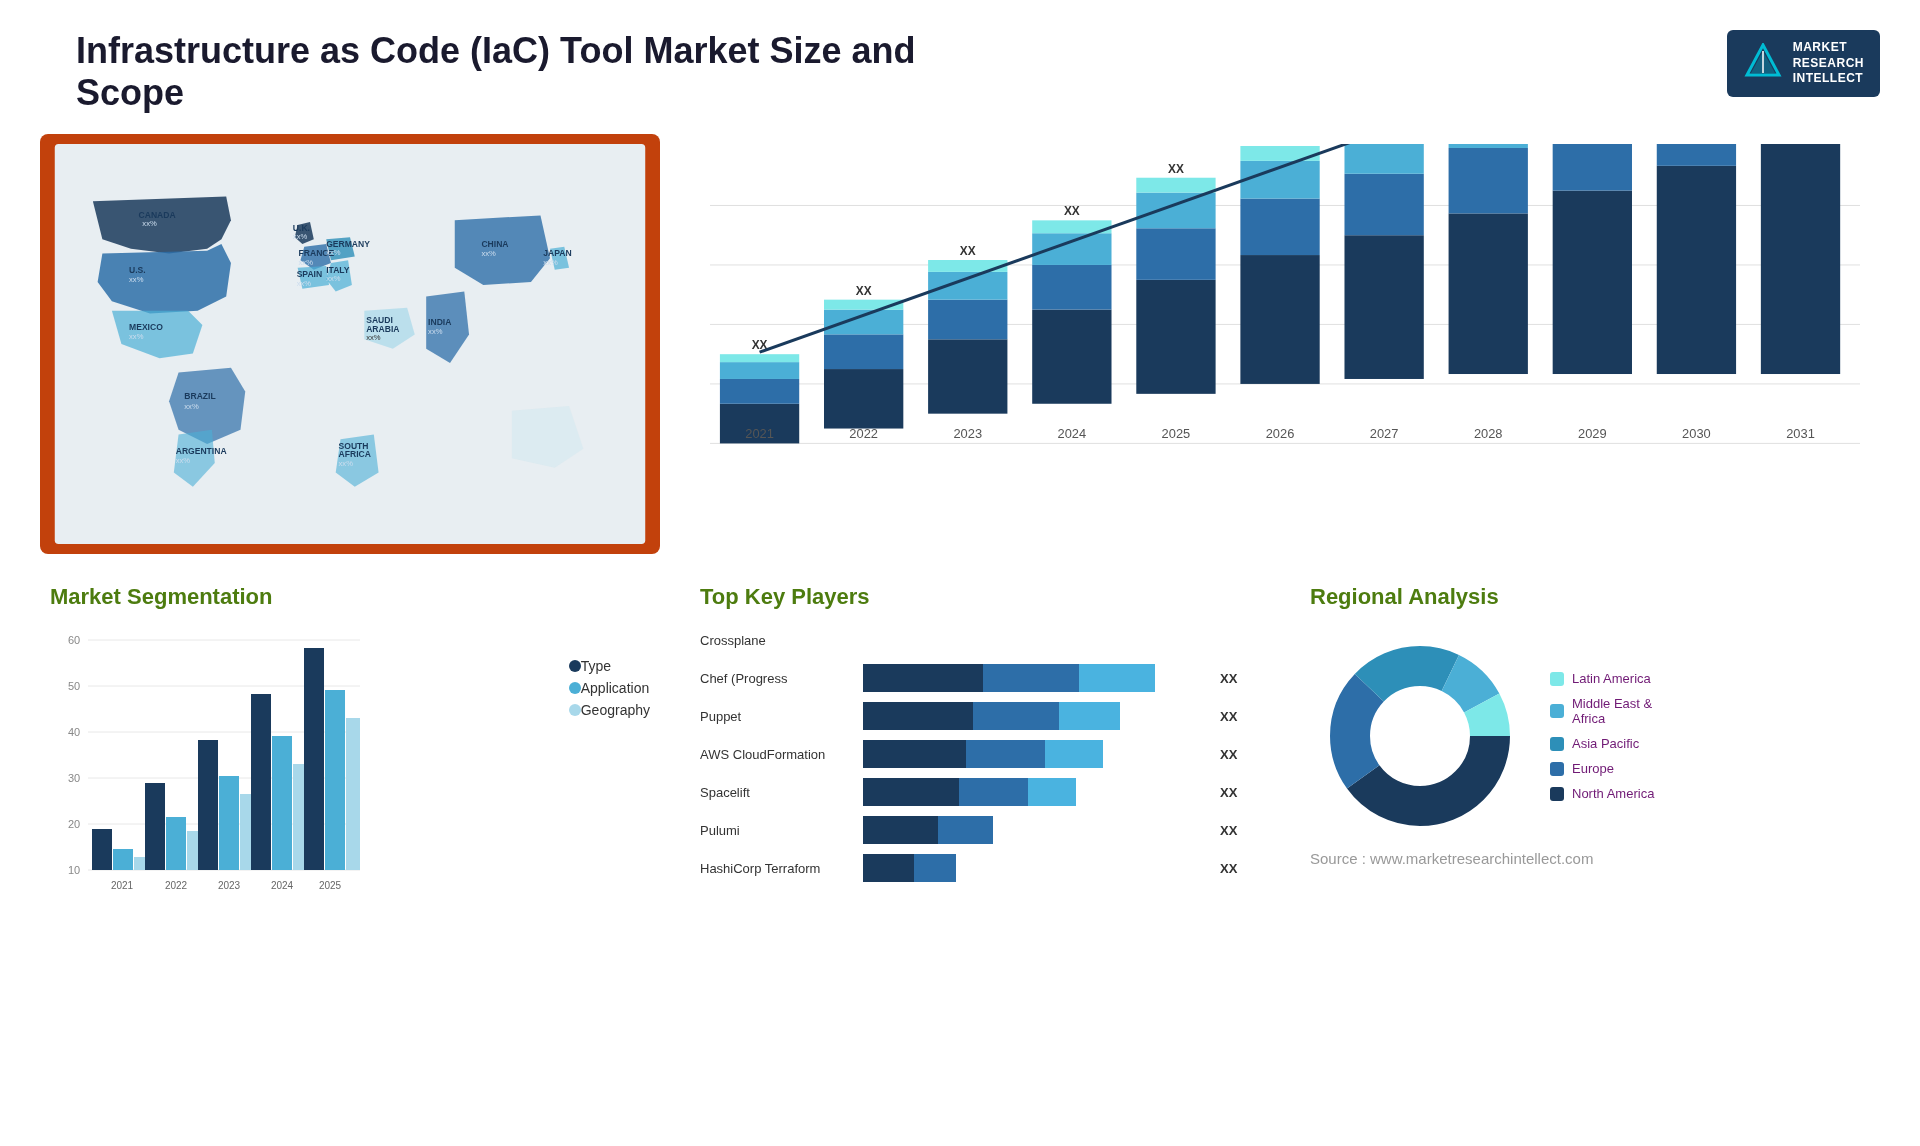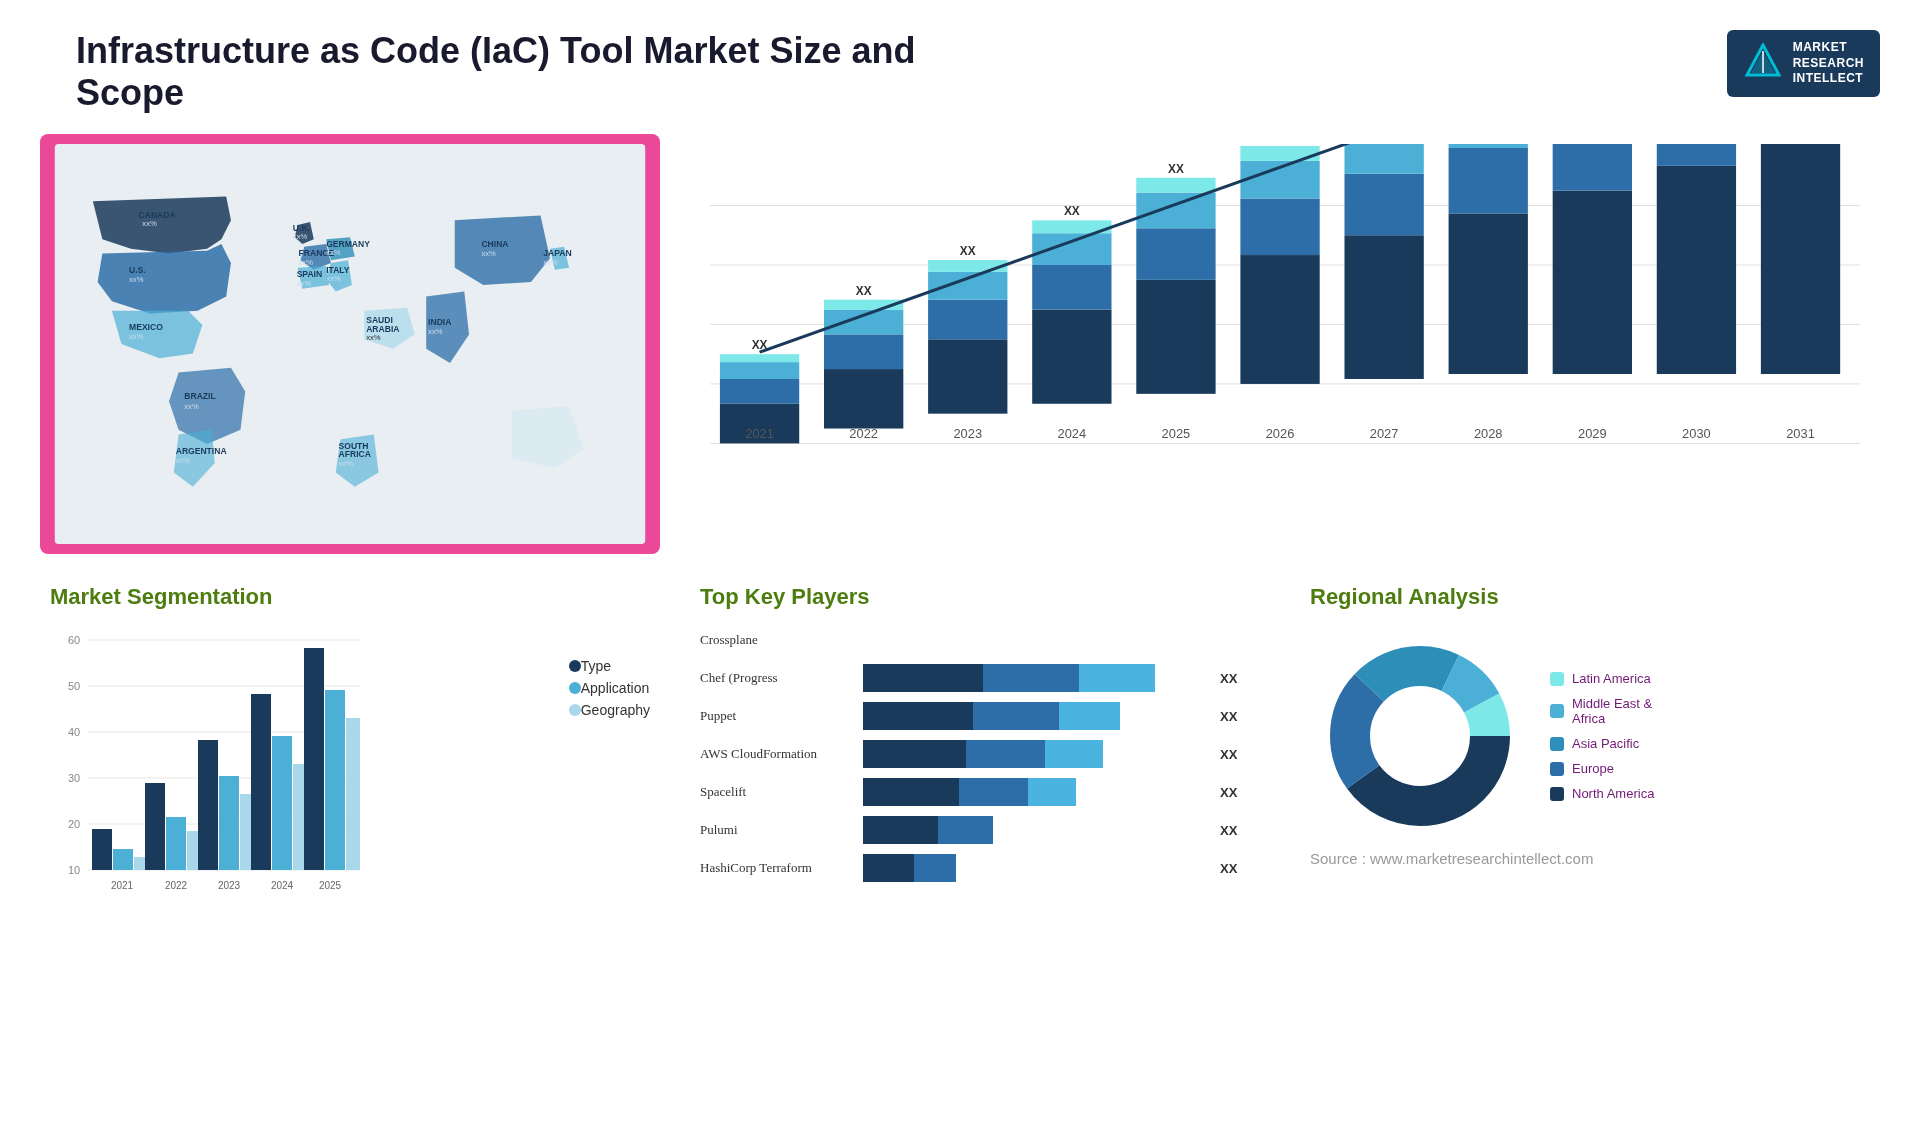--- a/index.html
+++ b/index.html
@@ -43,21 +43,21 @@
       color: #fff;
       font-size: 12px;
       font-weight: 700;
       line-height: 1.3;
       text-transform: uppercase;
       letter-spacing: 0.5px;
     }
 
     
     .map-section {
-      background: #ec4899;
+      background: #c2410c;
       border-radius: 8px;
       padding: 10px;
       position: relative;
       height: 420px;
       overflow: hidden;
     }
 
     
     .chart-section {
       padding: 10px 20px;
@@ -112,21 +112,20 @@
       display: flex;
       align-items: center;
       margin-bottom: 10px;
       gap: 8px;
     }
     .player-name {
       font-size: 13px;
       color: #333;
       width: 155px;
       flex-shrink: 0;
-      font-family: Liberation Serif, serif;
     }
     .player-bar-container {
       flex: 1;
       height: 28px;
       display: flex;
     }
     .player-bar-seg1 {
       background: #1a3a5c;
       height: 100%;
     }

